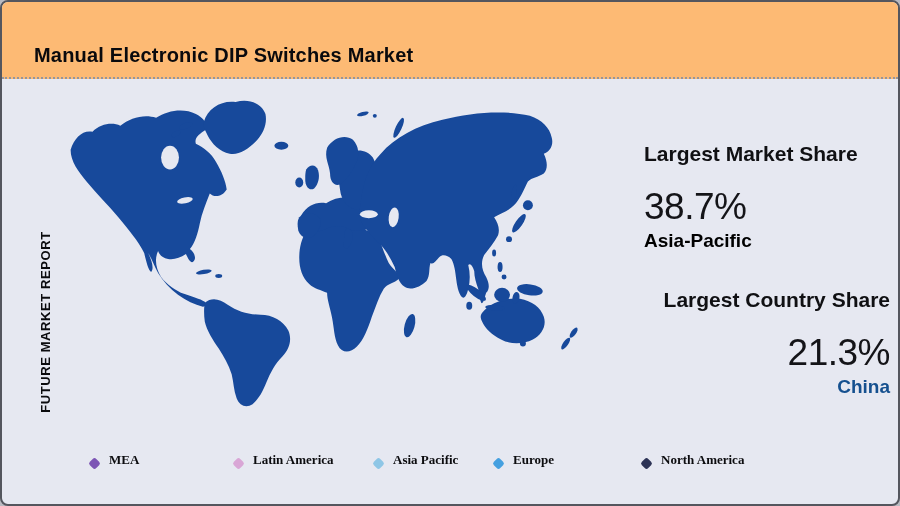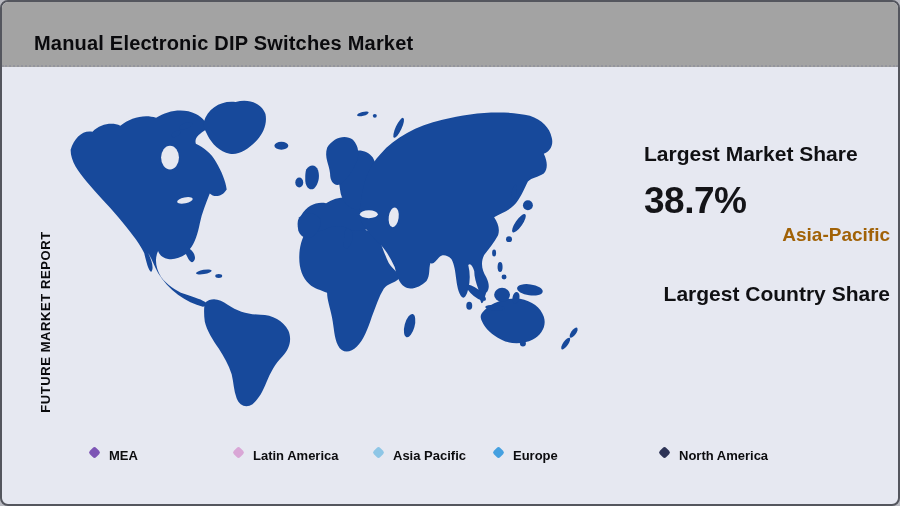--- a/index.html
+++ b/index.html
@@ -5,40 +5,40 @@
   * { margin:0; padding:0; box-sizing:border-box; }
   html,body { width:900px; height:506px; background:#b9bac1; }
   .frame {
     position:relative; width:900px; height:506px;
     background:#e6e8f1;
     border:2px solid #54565e; border-radius:8px;
     overflow:hidden;
     font-family:"Liberation Sans", sans-serif;
   }
   .topbar {
-    position:absolute; top:0; left:0; right:0; height:65px;
-    background:#a3a3a3;
+    position:absolute; top:0; left:0; right:0; height:77px;
+    background:#fdba74;
     border-bottom:2px dotted #94959d;
   }
   .title { position:absolute; bottom:10px; font-size:20px; font-weight:700; color:#0a0a0d; letter-spacing:0.2px; white-space:nowrap; }
   .title-left  { left:32px; }
   .title-right { left:470px; }
   .brand-vertical {
     position:absolute; left:-66px; top:312px; width:220px; height:16px;
     transform:rotate(-90deg); text-align:center;
     font-size:13px; font-weight:700; letter-spacing:0.6px; color:#0b0b0e; white-space:nowrap;
   }
   .map-wrap { position:absolute; left:62px; top:92px; width:558px; height:338px; }
   .stats { position:absolute; left:642px; top:140px; width:246px; }
   .stat + .stat { margin-top:36px;text-align:right; }
   .stat-label { font-size:21px; font-weight:700; color:#101013; }
-  .stat-value { font-size:37px; font-weight:700; color:#141418; line-height:1.05; margin-top:16px; letter-spacing:-0.5px; }
+  .stat-value { font-size:37px; font-weight:400; color:#141418; line-height:1.05; margin-top:22px; letter-spacing:-0.5px; }
   .stat-region { font-size:19px; font-weight:700; margin-top:3px; }
   .legend { position:absolute; left:0; top:446px; width:900px; height:22px; }
-  .legend-item { position:absolute; top:0; display:flex; align-items:flex-start; height:20px; }
+  .legend-item { position:absolute; top:0; display:flex; align-items:flex-end; height:20px;font-family:Liberation Serif, serif; }
   .legend-dot { width:9px; height:9px; border-radius:2.5px; transform:rotate(45deg); margin-right:10px; flex:none; }
   .legend-label { font-size:13px; font-weight:700; color:#0c0c0f; white-space:nowrap; }
 </style>
 </head>
 <body>
 
 <div class="frame">
 
   <div class="topbar">
     <div class="title title-left">Manual Electronic DIP Switches Market</div>
@@ -94,43 +94,45 @@
         <ellipse cx="306" cy="121" rx="9" ry="4"></ellipse>
         <ellipse cx="331" cy="124" rx="5" ry="10" transform="rotate(8 331 124)"></ellipse>
       </g>
     </svg>
   </div>
 
   <div class="stats">
     <div class="stat">
       <div class="stat-label">Largest Market Share</div>
       <div class="stat-value">38.7%</div>
-      <div class="stat-region" style="color: #a16207; text-align: right;">Asia-Pacific</div>
+      <div class="stat-region" style="color: #000000;">Asia-Pacific</div>
     </div>
     <div class="stat">
       <div class="stat-label">Largest Country Share</div>
+      <div class="stat-value">21.3%</div>
+      <div class="stat-region" style="color: rgb(21, 80, 143);">China</div>
     </div>
   </div>
 
   <div class="legend">
     <div class="legend-item" style="left:88px">
       <span class="legend-dot" style="background: rgb(125, 85, 181);"></span>
       <span class="legend-label">MEA</span>
     </div>
     <div class="legend-item" style="left:372px">
       <span class="legend-dot" style="background: rgb(142, 198, 230);"></span>
       <span class="legend-label">Asia Pacific</span>
     </div>
     <div class="legend-item" style="left:232px">
       <span class="legend-dot" style="background: rgb(217, 166, 214);"></span>
       <span class="legend-label">Latin America</span>
     </div>
     <div class="legend-item" style="left:492px">
       <span class="legend-dot" style="background: rgb(69, 160, 224);"></span>
       <span class="legend-label">Europe</span>
     </div>
-    <div class="legend-item" style="left:658px">
+    <div class="legend-item" style="left:640px">
       <span class="legend-dot" style="background: rgb(45, 51, 86);"></span>
       <span class="legend-label">North America</span>
     </div>
   </div>
 
 </div>
 
 </body></html>

